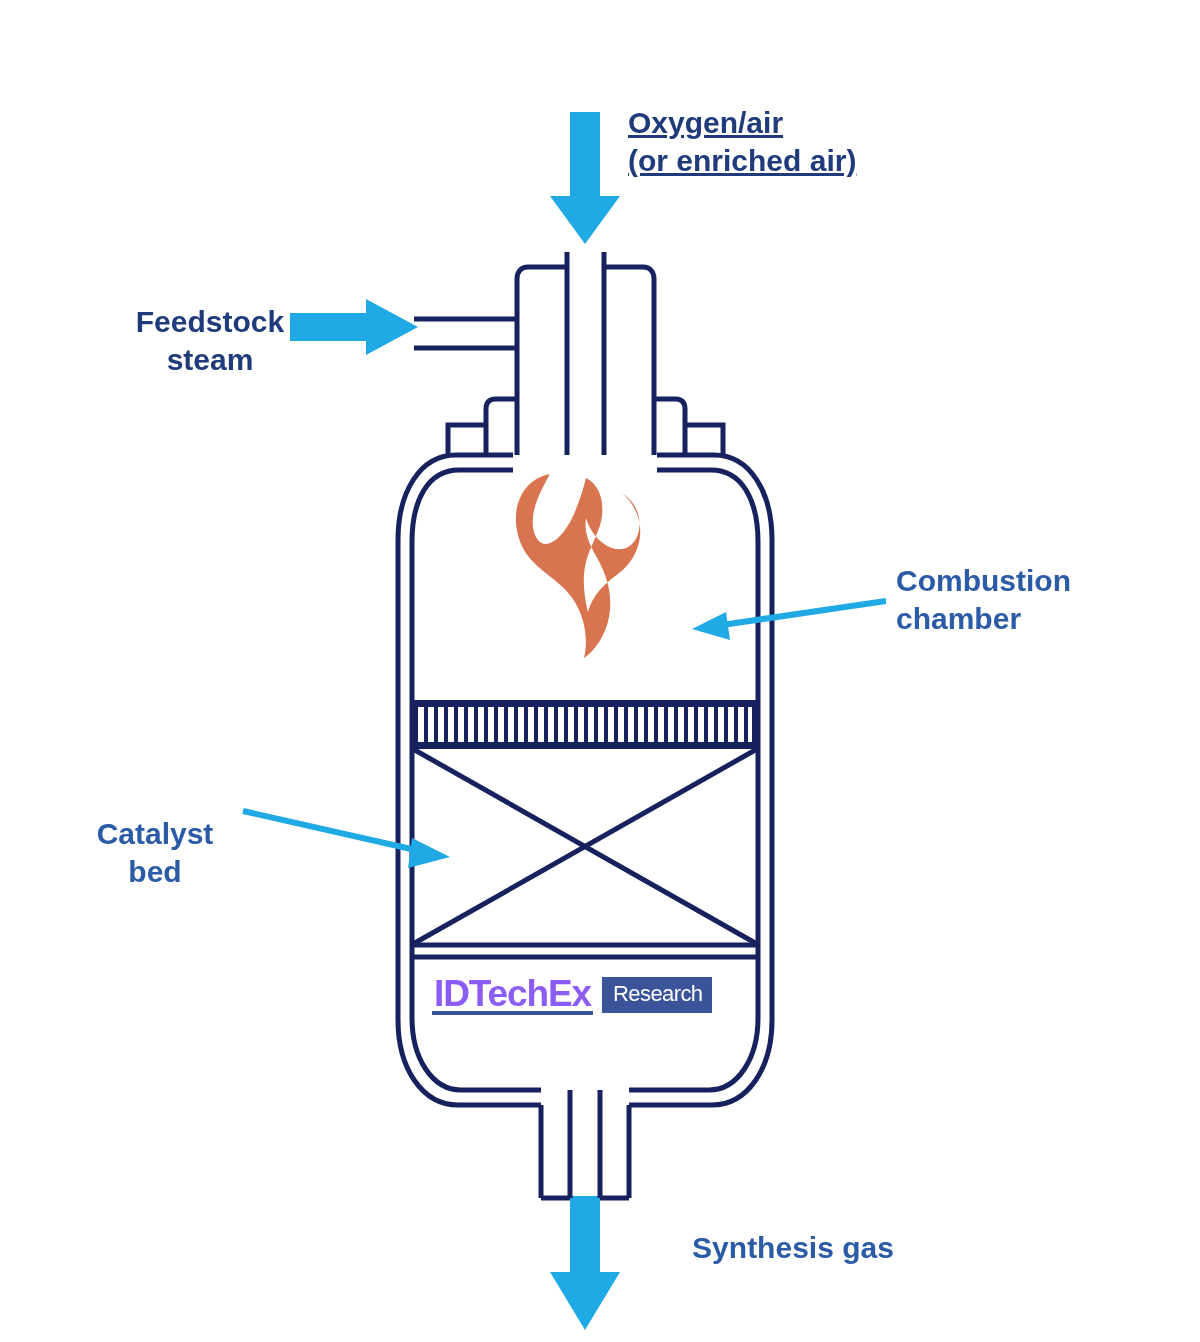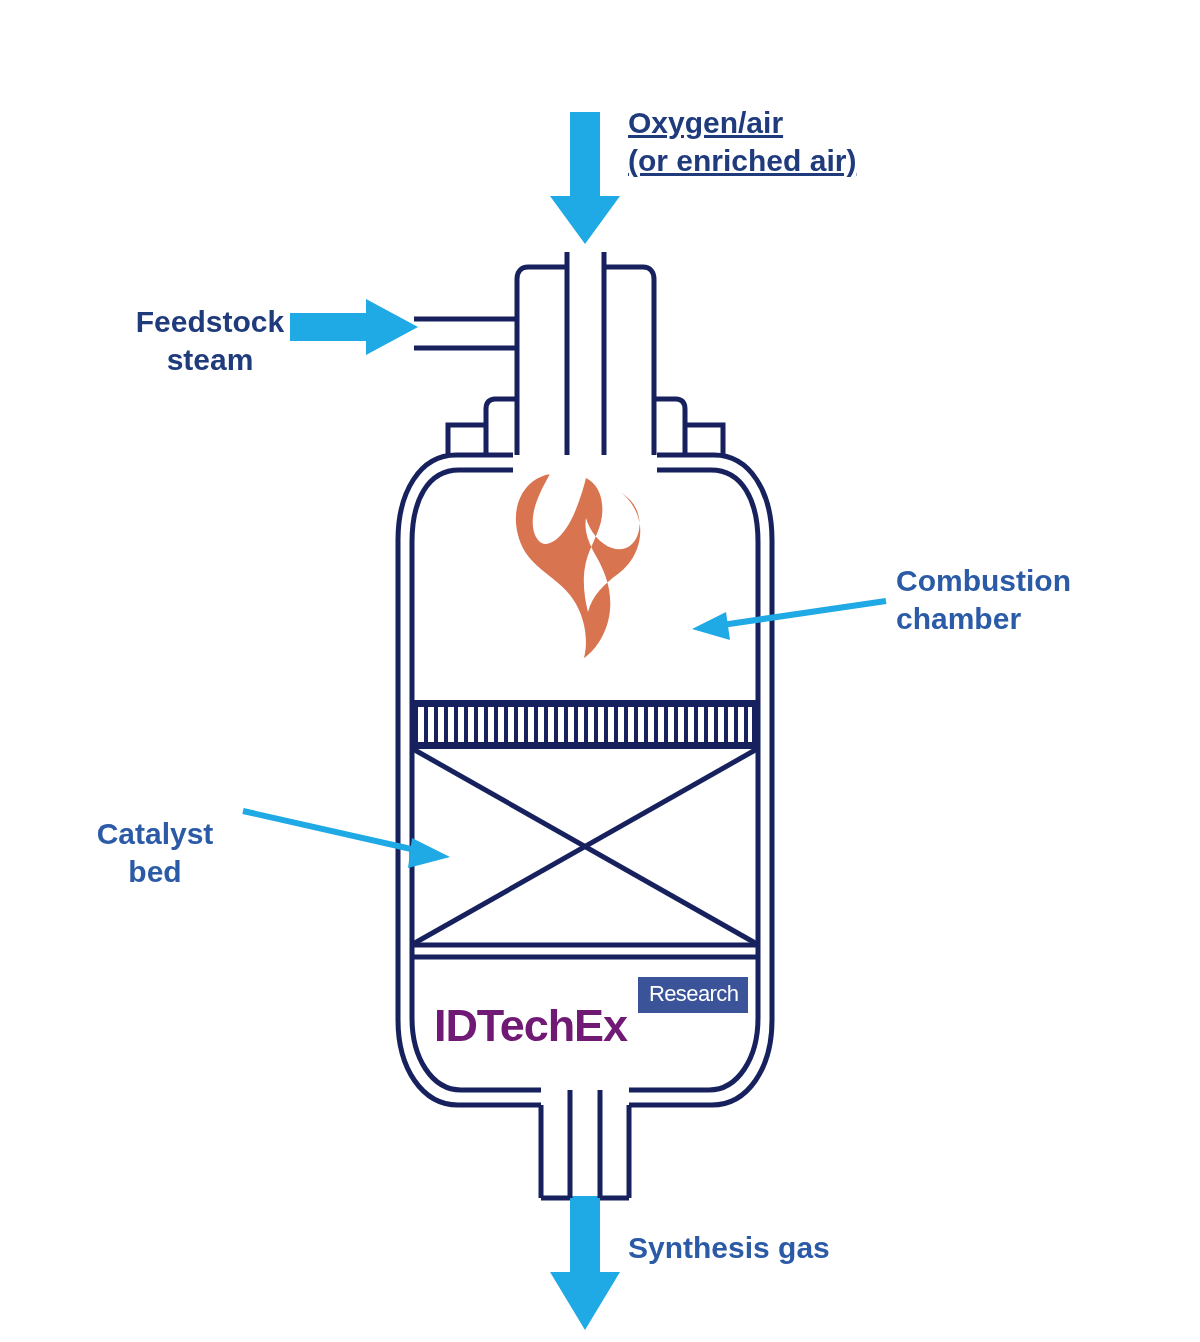--- a/index.html
+++ b/index.html
@@ -69,21 +69,21 @@
     width: 230px;
     text-align: center;
     white-space: pre-line;
     color: #2b5aa7;
     margin-top: 32px;
   }
   #lbl-syngas {
     left: 628px;
     top: 1229px;
     width: 330px;
-    text-align: left;
+    text-align: center;
     white-space: nowrap;
     color: #2b5aa7;
   }
   #diagram {
     position: absolute;
     left: 0;
     top: 0;
   }
   
   #logo {
@@ -94,27 +94,26 @@
     align-items: stretch;
     height: 40px;
   }
   #logo-word-wrap {
     display: flex;
     flex-direction: column;
     justify-content: flex-start;
   }
   #logo-word {
     font-family: "Liberation Sans", sans-serif;
-    font-size: 45px;
+    font-size: 37px;
     font-weight: bold;
-    color: #701a75;
+    color: #8b5cf6;
     letter-spacing: -1.1px;
     line-height: 33px;
     padding: 0 2px;
-    margin-top: 32px;
   }
   #logo-rule {
     height: 4px;
     background: #3b5499;
     margin-top: 1px;
   }
   #logo-box {
     background: #3b5499;
     margin-left: 9px;
     padding: 2px 10px 4px 11px;

